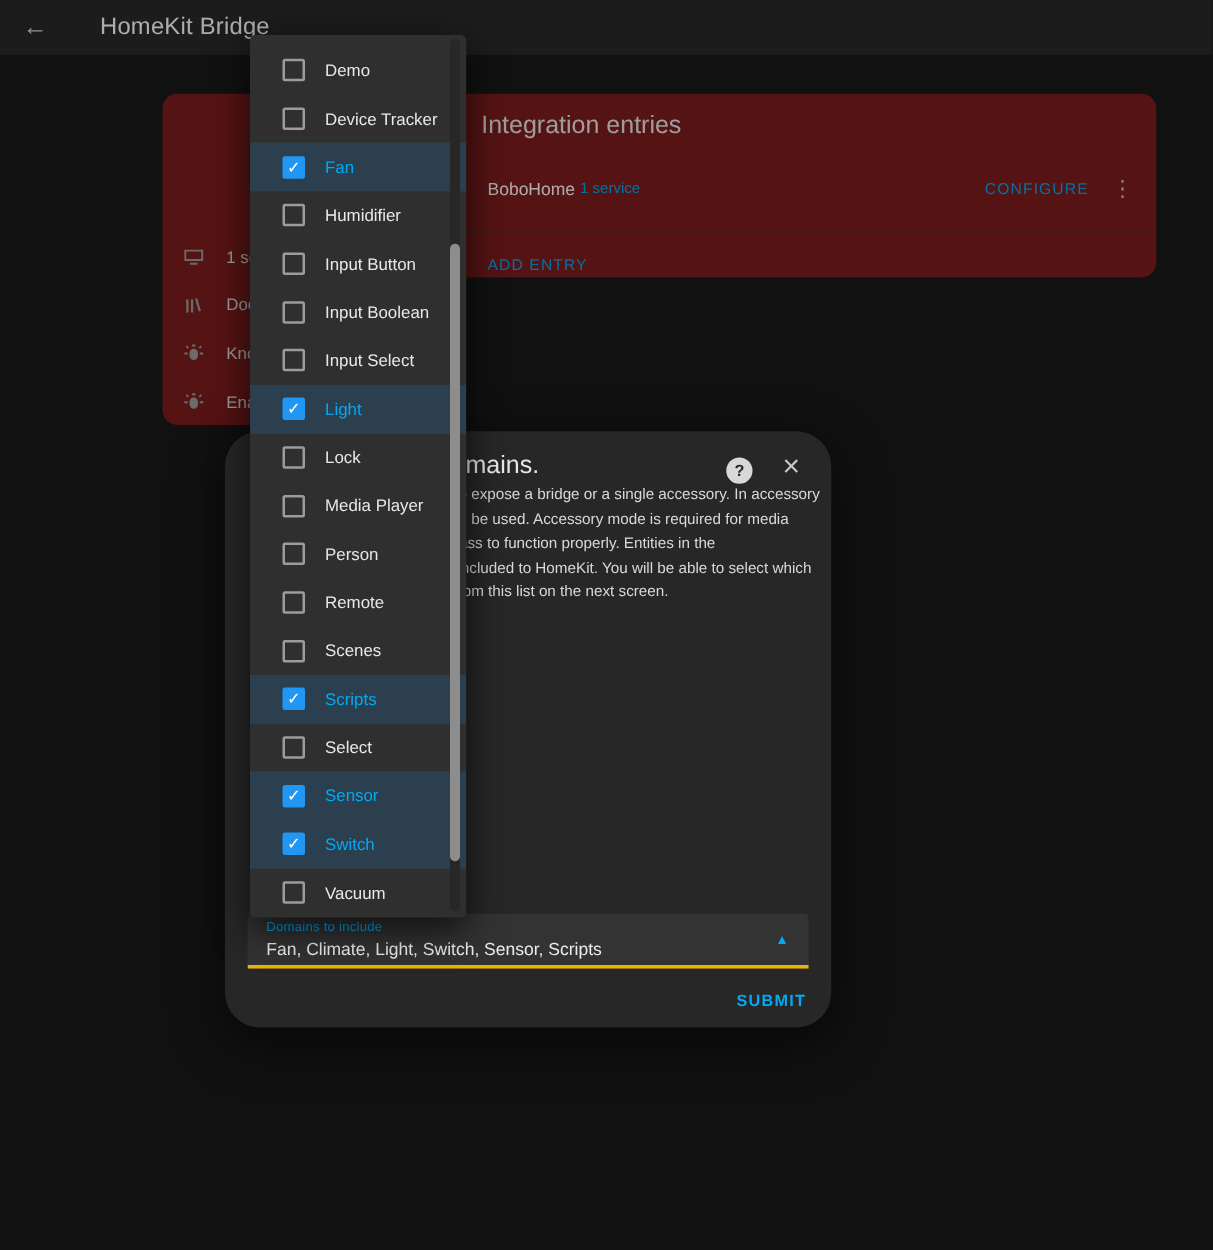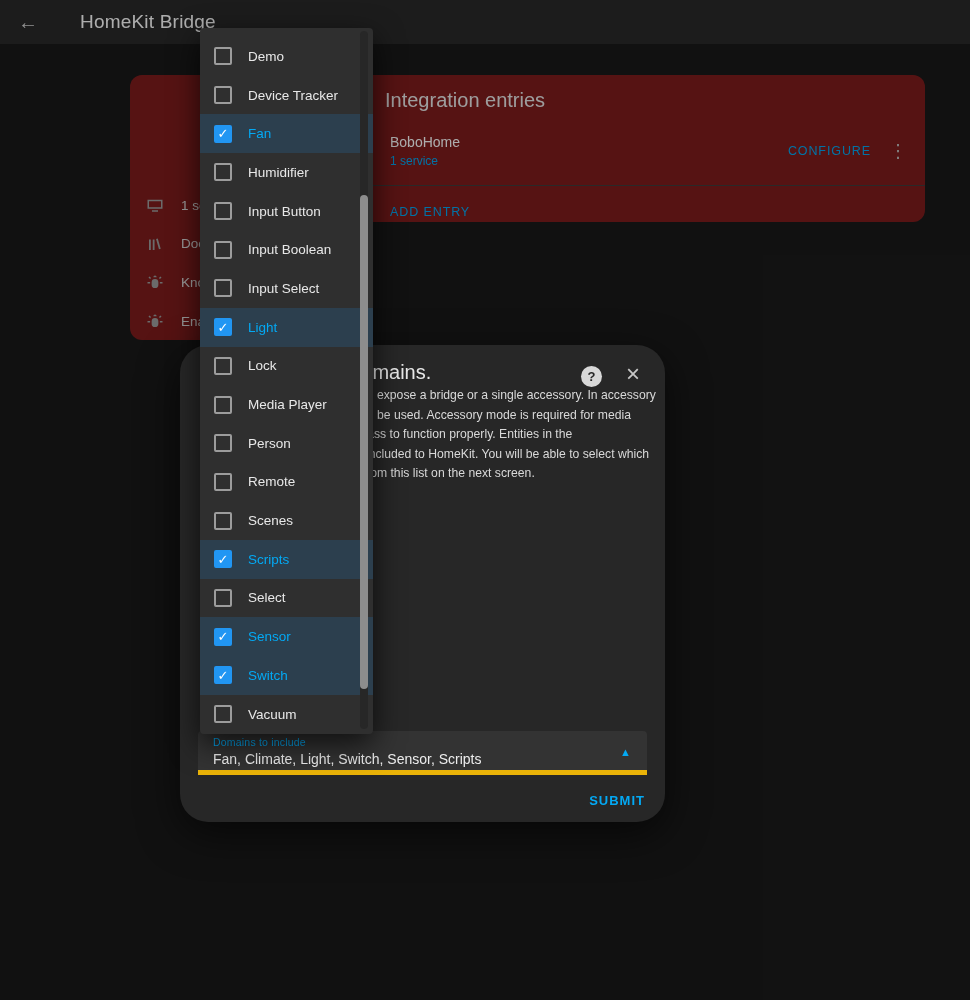--- a/index.html
+++ b/index.html
@@ -21,48 +21,48 @@
   .card { position:absolute; background:#7f1d1d; border-radius:12px; z-index:1;text-decoration:underline; }
   .service-card { left:130px; top:75px; width:215px; height:265px; }
   .sc-rows { position:absolute; left:0; top:111px; width:100%; }
   .sc-row { height:38.6px; display:flex; align-items:center; padding:0 16px; gap:17px; cursor:pointer; }
   .sc-icon { width:18px; height:18px; flex:none; display:flex; align-items:center; justify-content:center; }
   .sc-label { font-size:13.5px; color:#e3e3e3; white-space:nowrap; }
 
   .entries-card { left:361px; top:75px; width:564px; height:147px; }
   .ec-title { position:absolute; left:24px; top:14px; font-size:20px; font-weight:400; color:#e8e8e8; }
   .entry-row { position:absolute; left:29px; right:16px; top:48px; height:56px; display:flex; align-items:center; }
-  .entry-names { display:flex; flex-direction:column; gap:4px; }
+  .entry-names { display:flex; flex-direction:row; gap:4px; }
   .entry-name { font-size:14px; color:#ffffff; }
   .entry-meta { font-size:12px; color:var(--accent); cursor:pointer; }
   .entry-actions { margin-left:auto; display:flex; align-items:center; gap:16px; }
   .text-btn { color:var(--accent); font-size:12.5px; font-weight:500; letter-spacing:.9px; cursor:pointer; white-space:nowrap; }
   .kebab { color:#c0c0c0; font-size:18px; width:22px; text-align:center; cursor:pointer; }
   .ec-divider { position:absolute; left:0; right:0; top:110px; height:1px; background:#3d3d3d; }
   .add-entry-row { position:absolute; left:29px; top:120px; height:24px; display:flex; align-items:flex-end; }
 
   
   .scrim { position:absolute; inset:0; background:rgba(0,0,0,.32); z-index:5; }
 
   
   .dialog { position:absolute; left:180px; top:345px; width:485px; height:477px; background:#272727; border-radius:28px; z-index:10; overflow:hidden; box-shadow:0 12px 40px rgba(0,0,0,.6); }
   .dlg-title { position:absolute; left:109px; top:16px; font-size:20px; color:#e8e8e8; white-space:nowrap; }
   .help-btn { position:absolute; left:401px; top:21px; width:21px; height:21px; border-radius:50%; background:#d8d8d8; color:#272727; font-size:13px; font-weight:700; display:flex; align-items:center; justify-content:center; cursor:pointer; }
   .close-btn { position:absolute; left:441px; top:17px; width:24px; height:24px; color:#c6c6c6; font-size:24px; line-height:23px; text-align:center; cursor:pointer; }
   .dlg-body { position:absolute; left:33px; top:41px; }
   .body-line { font-size:12.2px; line-height:19.5px; color:#d9d9d9; white-space:nowrap; }
-  .field { position:absolute; left:18px; top:386px; width:449px; height:44px; background:#333333; border-radius:4px 4px 0 0; border-bottom:5px solid #eab308; cursor:pointer; }
+  .field { position:absolute; left:18px; top:386px; width:449px; height:44px; background:#333333; border-radius:4px 4px 0 0; border-bottom:3px solid #eab308; cursor:pointer; }
   .field-label { position:absolute; left:15px; top:5px; font-size:10.5px; color:var(--accent); letter-spacing:.2px; }
   .field-value { position:absolute; left:15px; top:20px; font-size:14px; color:#ededed; white-space:nowrap; }
   .caret { position:absolute; right:16px; top:15px; color:var(--accent); font-size:11px; cursor:pointer; }
   .submit-btn { position:absolute; right:20px; top:448px; color:var(--accent); font-size:13px; font-weight:700; letter-spacing:1px; cursor:pointer; }
 
   
   .menu { position:absolute; left:200px; top:28px; width:173px; height:706px; background:#2f2f2f; border-radius:4px; z-index:20; box-shadow:0 10px 30px rgba(0,0,0,.7); padding-top:9px; overflow:hidden; }
-  .menu-item { height:38.7px; display:flex; align-items:center; padding-left:14px; gap:16px; cursor:pointer; }
+  .menu-item { height:38.7px; display:flex; align-items:center; padding-left:26px; gap:16px; cursor:pointer; }
   .menu-item.checked { background:rgba(33,150,243,.16); }
   .cb { width:18px; height:18px; border:2px solid #9c9c9c; border-radius:2px; flex:none; display:flex; align-items:center; justify-content:center; color:transparent; font-size:13px; }
   .cb.on { background:var(--checkbox); border-color:var(--checkbox); color:#ffffff; font-weight:700; }
   .mi-label { font-size:13.5px; color:#e8e8e8; white-space:nowrap; }
   .menu-item.checked .mi-label { color:var(--accent); }
   .sb-track { position:absolute; right:5px; top:3px; width:8px; height:698px; background:#272727; border-radius:4px; }
   .sb-thumb { position:absolute; right:5px; top:167px; width:8px; height:494px; background:#8d8d8d; border-radius:4px; cursor:grab; }
 </style>
 </head>
 <body>

